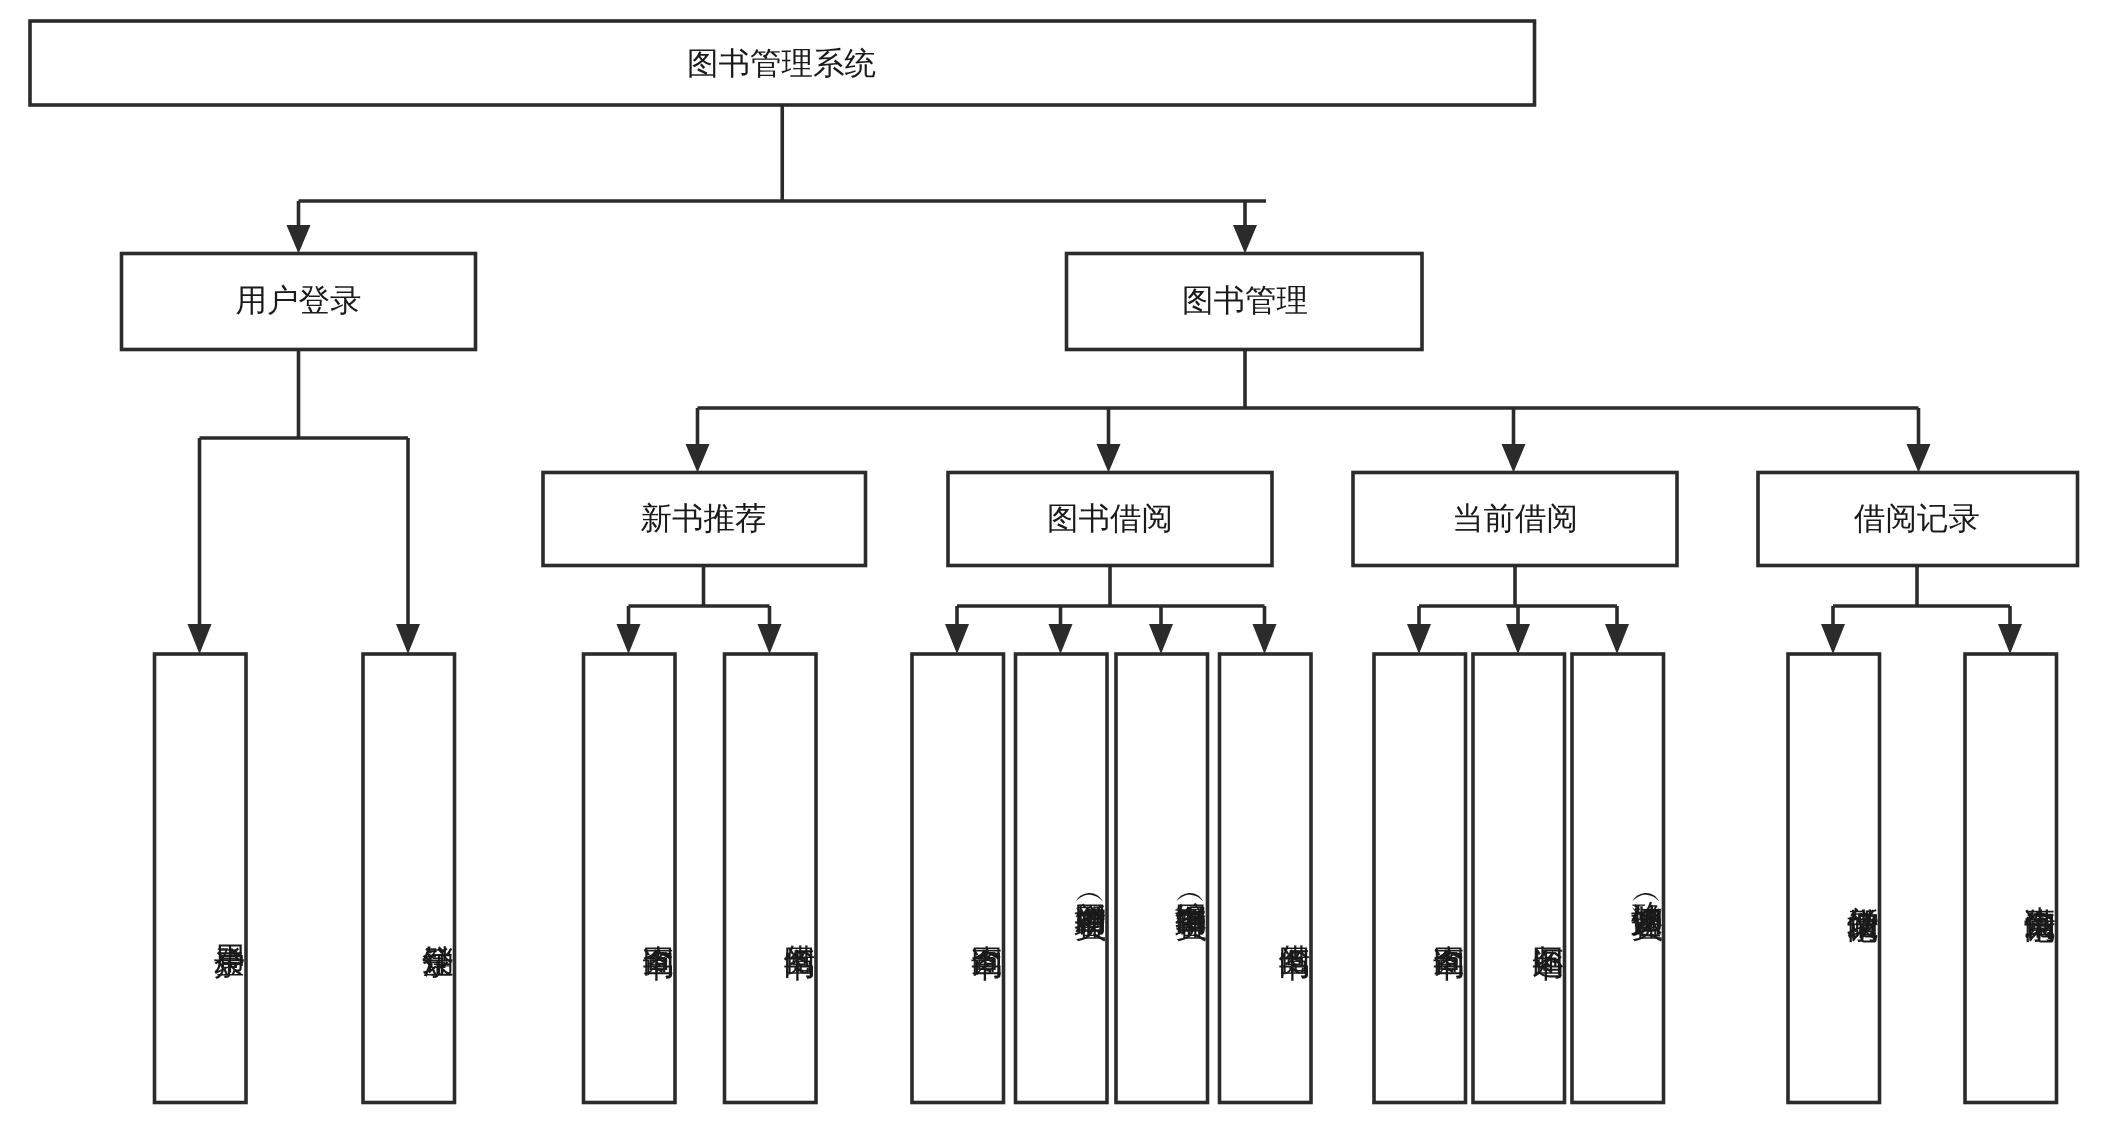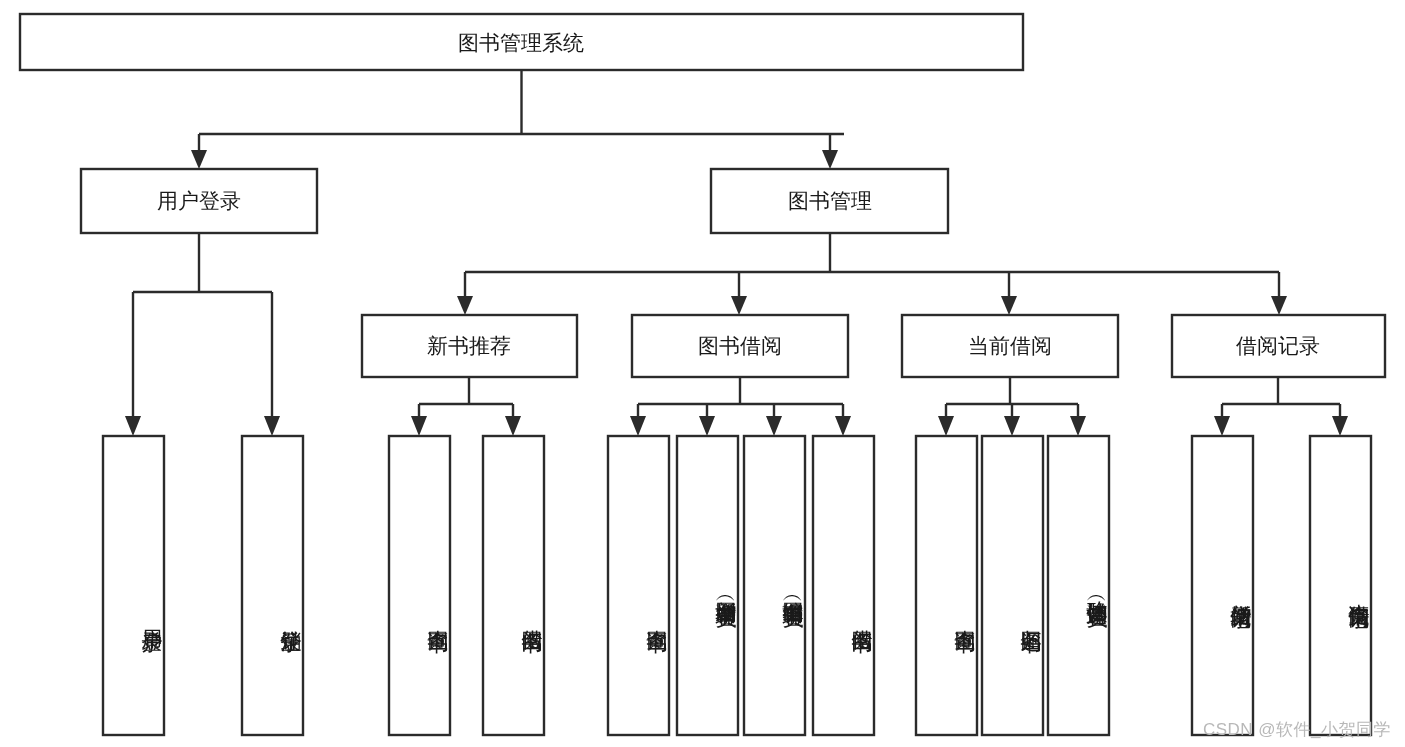--- a/index.html
+++ b/index.html
@@ -211,14 +211,13 @@
   <div class="leaf-label" style="left:744px; top:444px; width:61px; height:288px;">编辑图书（管理员）</div>
   <div class="leaf-label" style="left:813px; top:500px; width:61px; height:230px;">借阅图书</div>
 
   <div class="leaf-label" style="left:916px; top:500px; width:61px; height:230px;">查询图书</div>
   <div class="leaf-label" style="left:982px; top:500px; width:61px; height:230px;">归还图书</div>
   <div class="leaf-label" style="left:1048px; top:444px; width:61px; height:288px;">确认归还（管理员）</div>
 
   <div class="leaf-label" style="left:1192px; top:455px; width:61px; height:270px;">新增借阅记录</div>
   <div class="leaf-label" style="left:1310px; top:455px; width:61px; height:270px;">查询借阅记录</div>
 
-  <div class="watermark">CSDN @软件_小贺同学</div>
 </div>
 
 </body></html>

